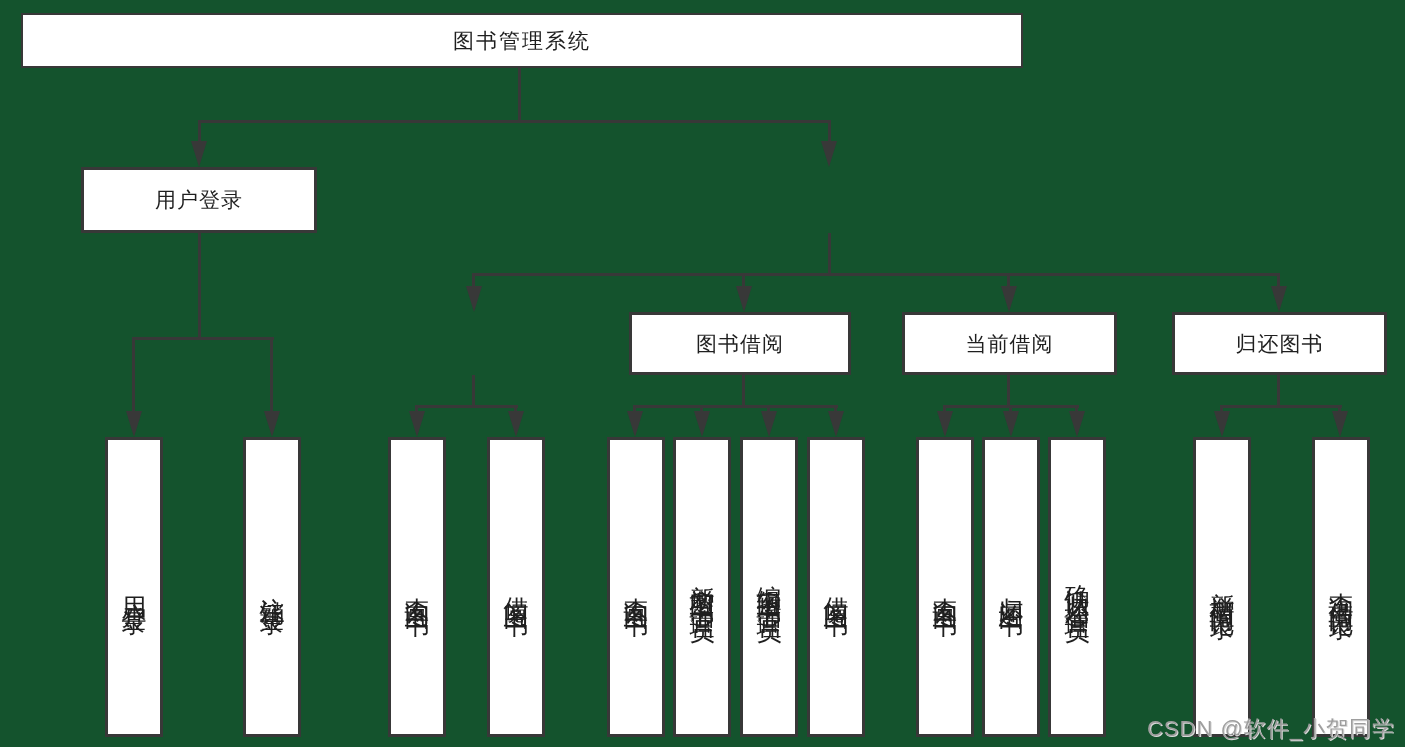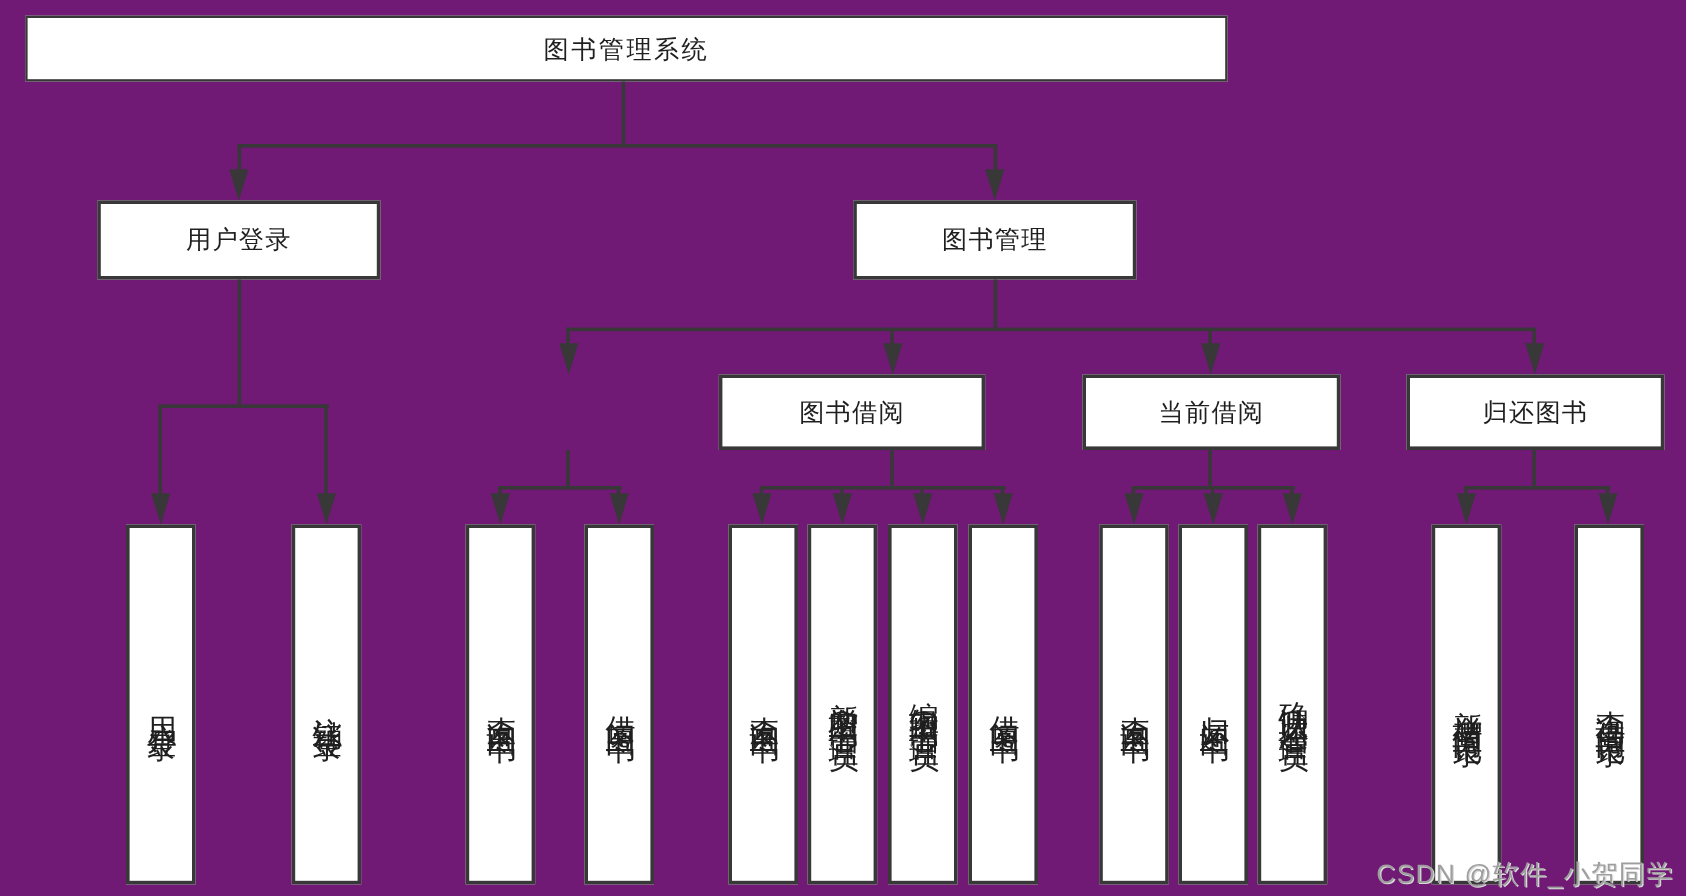--- a/index.html
+++ b/index.html
@@ -1,19 +1,19 @@
 <!DOCTYPE html>
 <html><head>
 <meta charset="utf-8">
 <style>
   html,body{margin:0;padding:0;background:#fff;}
   #stage{
     position:relative;
     width:1405px;height:747px;
-    background:#701a75;
+    background:#14532d;
     font-family:"Liberation Sans","DejaVu Sans",sans-serif;
     overflow:hidden;
   }
   .box{
     position:absolute;
     box-sizing:border-box;
     background:#ffffff;
     border:3px solid #383838;
     display:flex;align-items:center;justify-content:center;
     color:#1f1f1f;
@@ -67,43 +67,40 @@
   <div class="vl" style="left:518px;top:68px;height:52px;"></div>
   <div class="hl" style="left:198px;top:120px;width:633px;"></div>
   <div class="vl" style="left:198px;top:120px;height:26px;"></div>
   <div class="ah" style="left:191px;top:141px;"></div>
   <div class="vl" style="left:828px;top:120px;height:26px;"></div>
   <div class="ah" style="left:821px;top:141px;"></div>
 
   <div class="box" style="left:81px;top:167px;width:236px;height:66px;">
     <span>用户登录</span>
   </div>
-  <div class="box" style="left:711px;top:167px;width:236px;height:66px;">
-    <span>图书管理</span>
-  </div>
 
   <div class="vl" style="left:198px;top:233px;height:104px;"></div>
   <div class="hl" style="left:133px;top:337px;width:141px;"></div>
   <div class="vl" style="left:132px;top:337px;height:78px;"></div>
   <div class="ah" style="left:126px;top:411px;"></div>
   <div class="vl" style="left:270px;top:337px;height:78px;"></div>
   <div class="ah" style="left:264px;top:411px;"></div>
 
   <div class="vl" style="left:828px;top:233px;height:40px;"></div>
   <div class="hl" style="left:472px;top:273px;width:808px;"></div>
   <div class="vl" style="left:472px;top:273px;height:18px;"></div>
   <div class="ah" style="left:466px;top:286px;"></div>
   <div class="vl" style="left:742px;top:273px;height:18px;"></div>
   <div class="ah" style="left:736px;top:286px;"></div>
   <div class="vl" style="left:1007px;top:273px;height:18px;"></div>
   <div class="ah" style="left:1001px;top:286px;"></div>
   <div class="vl" style="left:1277px;top:273px;height:18px;"></div>
   <div class="ah" style="left:1271px;top:286px;"></div>
 
-  <div class="box" style="left:599px;top:312px;width:222px;height:63px;">
+  <div class="box" style="left:629px;top:312px;width:222px;height:63px;">
     <span>图书借阅</span>
   </div>
   <div class="box" style="left:902px;top:312px;width:215px;height:63px;align-items:center;">
     <span>当前借阅</span>
   </div>
   <div class="box" style="left:1172px;top:312px;width:215px;height:63px;">
     <span>归还图书</span>
   </div>
 
   <div class="vl" style="left:472px;top:375px;height:30px;"></div>

